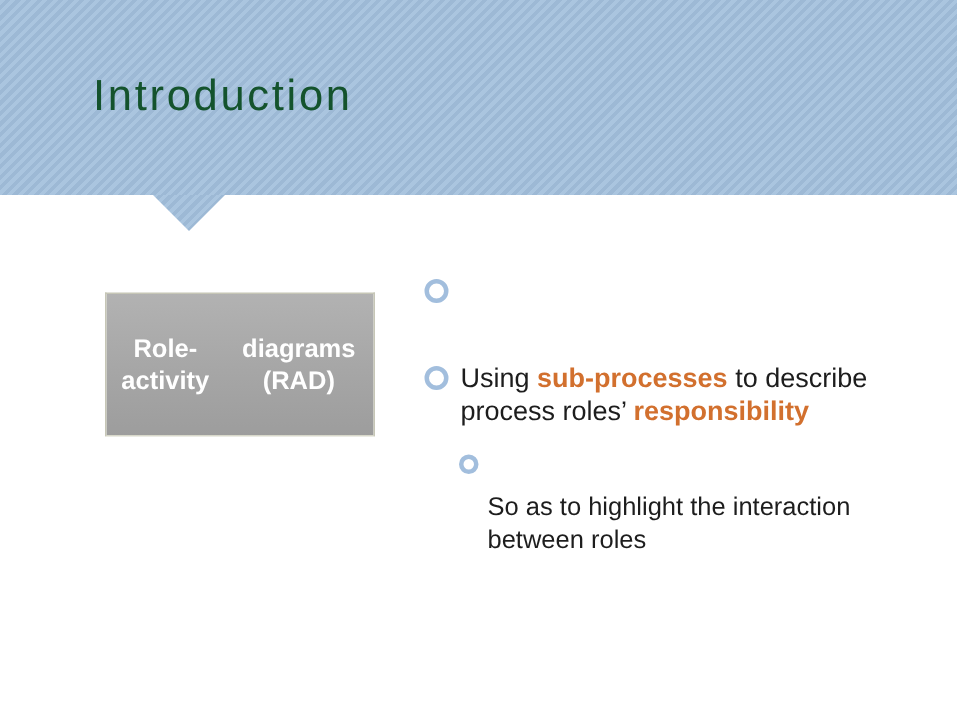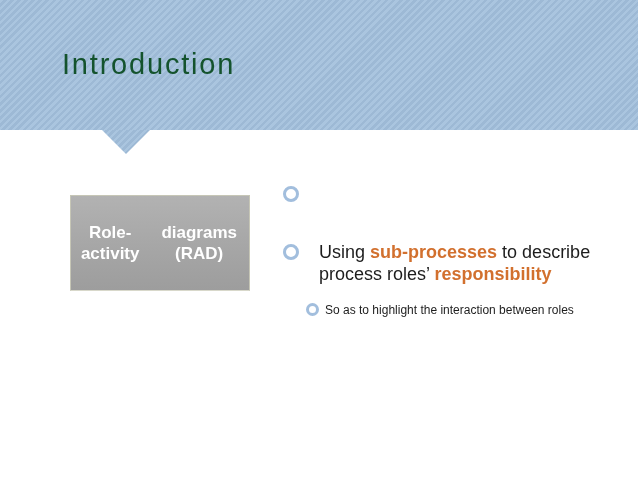--- a/index.html
+++ b/index.html
@@ -35,21 +35,21 @@
   }
   
   .ring{
     position:absolute;border-radius:50%;background:transparent;box-sizing:content-box;
   }
   .ring.lv1{width:10px;height:10px;border:3.5px solid var(--ring);}
   .ring.lv2{width:7px;height:7px;border:3px solid var(--ring);}
   .btext{
     position:absolute;color:#1d1d1d;font-size:18px;line-height:22px;
   }
-  .btext.lv2{font-size:12px;line-height:22px;}
+  .btext.lv2{font-size:17px;line-height:22px;margin-top:28px;}
   .seg-accent{color:var(--accent);font-weight:700;}
   .seg-normal{}
 </style>
 </head>
 <body>
 
 <div class="slide">
 
   <div class="band"></div>
   <div class="notch"></div>
@@ -57,18 +57,18 @@
   <div class="title">Introduction</div>
 
   <div class="radbox">
     <span>Role-activity</span>
     <span>diagrams (RAD)</span>
   </div>
 
   <span class="ring lv1" style="left:283px;top:186px;"></span>
 
   <span class="ring lv1" style="left:283px;top:244px;"></span>
-  <div class="btext" style="left:319px;top:241px;width:300px;"><span class="seg-normal">Using </span><span class="seg-accent">sub-processes</span><span class="seg-normal"> to describe process roles’ </span><span class="seg-accent">responsibility</span></div>
+  <div class="btext" style="left:307px;top:241px;width:300px;"><span class="seg-normal">Using </span><span class="seg-accent">sub-processes</span><span class="seg-normal"> to describe process roles’ </span><span class="seg-accent">responsibility</span></div>
 
   <span class="ring lv2" style="left:306px;top:303px;"></span>
   <div class="btext lv2" style="left:325px;top:299px;width:305px;"><span class="seg-normal">So as to highlight the interaction between roles</span></div>
 
 </div>
 
 </body></html>

